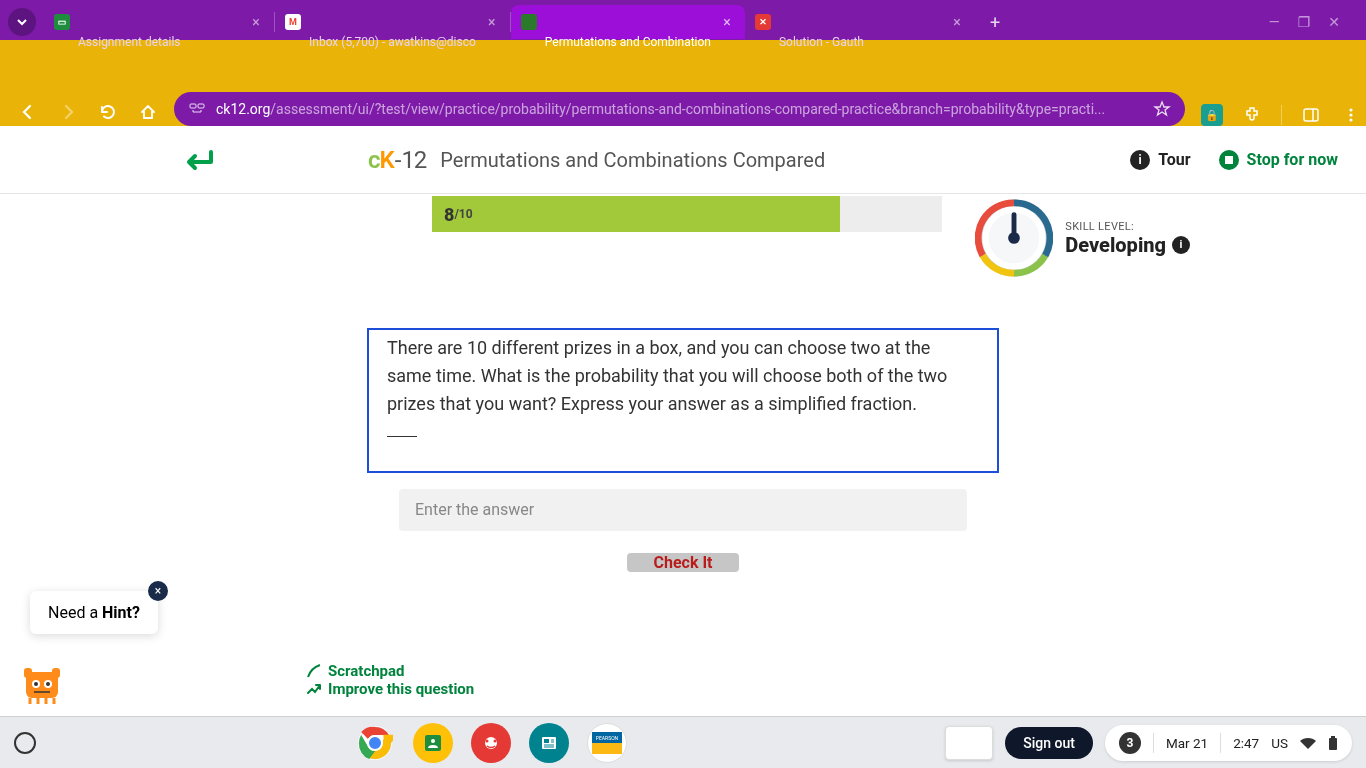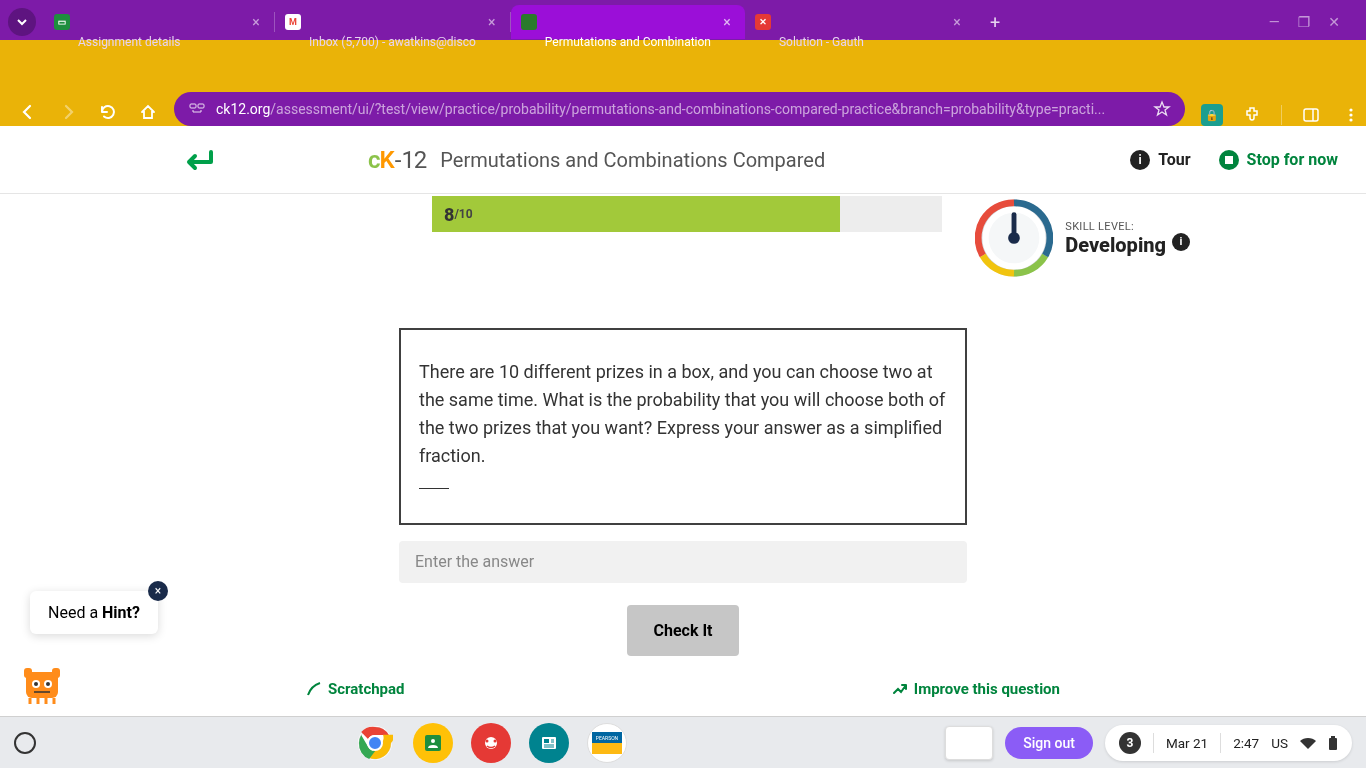--- a/index.html
+++ b/index.html
@@ -51,49 +51,49 @@
 
 .progress-row { display: flex; align-items: flex-start; padding: 0 28px; margin-top: 2px; }
 .progress-wrap { margin-left: 404px; width: 510px; height: 36px; background: #ededed; position: relative; }
 .progress-fill { height: 100%; background: #a2c93a; width: 80%; display: flex; align-items: center; padding-left: 12px; }
 .progress-num { font-weight: 800; font-size: 18px; color: #333; }
 .progress-den { font-size: 12px; color: #444; font-weight: 700; }
 
 .skill-wrap { position: absolute; right: 176px; top: 73px; display: flex; align-items: center; gap: 12px; }
 .gauge { width: 78px; height: 78px; }
 .skill-text .label { font-size: 11px; color: #555; letter-spacing: 0.3px; }
-.skill-text .value { font-size: 20px; font-weight: 800; color: #222; display: flex; gap: 6px; }
+.skill-text .value { font-size: 20px; font-weight: 800; color: #222; display: flex; align-items: center; gap: 6px; }
 .skill-text .value .i { width: 18px; height: 18px; border-radius: 50%; background: #222; color: #fff; font-size: 11px; display: flex; align-items: center; justify-content: center; font-weight: 700; }
 
-.question-card { margin: 96px auto 0 auto; width: 568px; border: 2px solid #404040; padding: 28px 18px 30px 18px; }
+.question-card { margin: 96px auto 0 auto; width: 632px; border: 2px solid #1d4ed8; padding: 4px 18px 30px 18px; }
 .question-text { font-size: 18px; line-height: 1.55; color: #333; }
 .blank { display: inline-block; width: 30px; border-bottom: 1.5px solid #333; margin-top: 18px; }
 
 .answer-input { display: block; margin: 16px auto 0 auto; width: 568px; height: 42px; background: #f1f1f1; border: none; border-radius: 4px; padding: 0 16px; font-size: 16px; color: #555; }
 .answer-input::placeholder { color: #888; }
 
-.check-btn { display: block; margin: 22px auto 0 auto; padding: 16px 26px; background: #c6c6c6; color: #000000; border: none; border-radius: 4px; font-size: 16px; font-weight: 700; cursor: pointer; }
-
-.bottom-links { position: absolute; bottom: 18px; left: 0; right: 0; display: flex; justify-content: space-between; padding: 0 306px; }
+.check-btn { display: block; margin: 22px auto 0 auto; padding: 0 26px; background: #c6c6c6; color: #b91c1c; border: none; border-radius: 4px; font-size: 16px; font-weight: 700; cursor: pointer; }
+
+.bottom-links { position: absolute; bottom: 18px; left: 0; right: 0; display: flex; justify-content: space-between; padding: 0 306px; flex-direction: column; }
 .link { color: #00843d; font-weight: 700; font-size: 15px; display: flex; align-items: center; gap: 6px; cursor: pointer; }
 
 .hint-bubble { position: absolute; left: 30px; bottom: 82px; background: #fff; border-radius: 6px; padding: 12px 18px; box-shadow: 0 2px 10px rgba(0,0,0,0.15); font-size: 16px; }
 .hint-bubble .close { position: absolute; top: -10px; right: -10px; width: 20px; height: 20px; border-radius: 50%; background: #1a2b4a; color: #fff; font-size: 12px; display: flex; align-items: center; justify-content: center; cursor: pointer; }
 .hint-bubble b { font-weight: 700; margin-top: 45px; }
 .hint-bubble::after { content: ""; position: absolute; bottom: -8px; left: 22px; border: 8px solid transparent; border-top-color: #fff; }
 
 .mascot { position: absolute; left: 20px; bottom: 10px; width: 44px; height: 44px; }
 
 
 .shelf { height: 52px; background: #e8eaed; display: flex; align-items: center; padding: 0 14px; gap: 14px; border-top: 1px solid #d0d0d0; }
 .launcher { width: 22px; height: 22px; border: 2.5px solid #333; border-radius: 50%; cursor: pointer; }
 .shelf-center { margin: 0 auto; display: flex; gap: 18px; }
 .shelf-icon { width: 40px; height: 40px; border-radius: 50%; display: flex; align-items: center; justify-content: center; cursor: pointer; font-size: 18px; color: #fff; }
 .shelf-right { display: flex; align-items: center; gap: 12px; }
-.signout-btn { background: #8b5cf6; color: #fff; border: none; border-radius: 18px; padding: 8px 18px; font-size: 14px; font-weight: 500; cursor: pointer; }
+.signout-btn { background: #0f172a; color: #fff; border: none; border-radius: 18px; padding: 8px 18px; font-size: 14px; font-weight: 500; cursor: pointer; }
 .status-pill { background: #fff; border-radius: 20px; height: 36px; display: flex; align-items: center; padding: 0 14px; gap: 12px; font-size: 13.5px; color: #222; box-shadow: 0 1px 3px rgba(0,0,0,0.12); }
 .status-badge { width: 22px; height: 22px; border-radius: 50%; background: #333; color: #fff; display: flex; align-items: center; justify-content: center; font-size: 12px; font-weight: 700; }
 .status-sep { width: 1px; height: 20px; background: #ddd; }
 .preview-thumb { width: 48px; height: 34px; background: #fff; border-radius: 4px; box-shadow: 0 1px 3px rgba(0,0,0,0.15); border: 1px solid #ddd; }
 </style>
 </head>
 <body>
 
 <div class="chrome-header">
   <div class="tab-strip">

